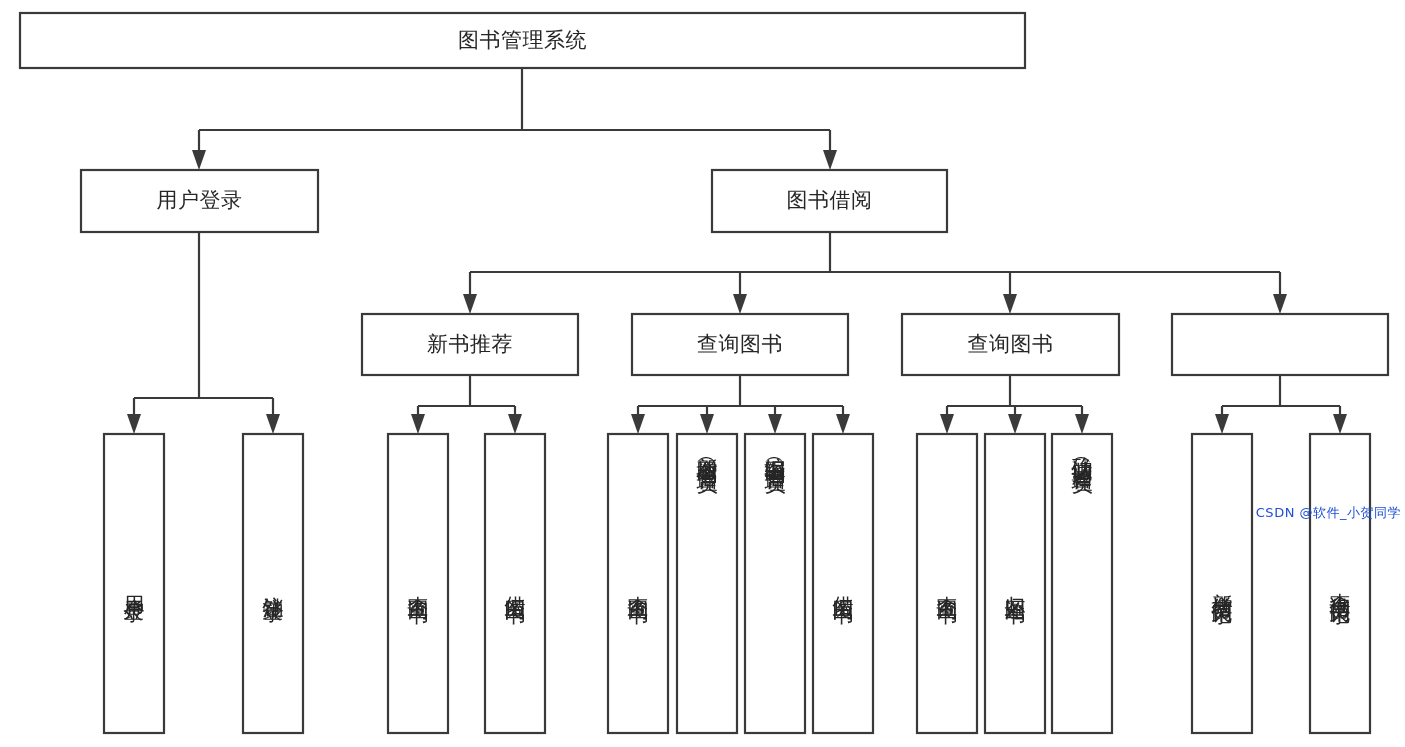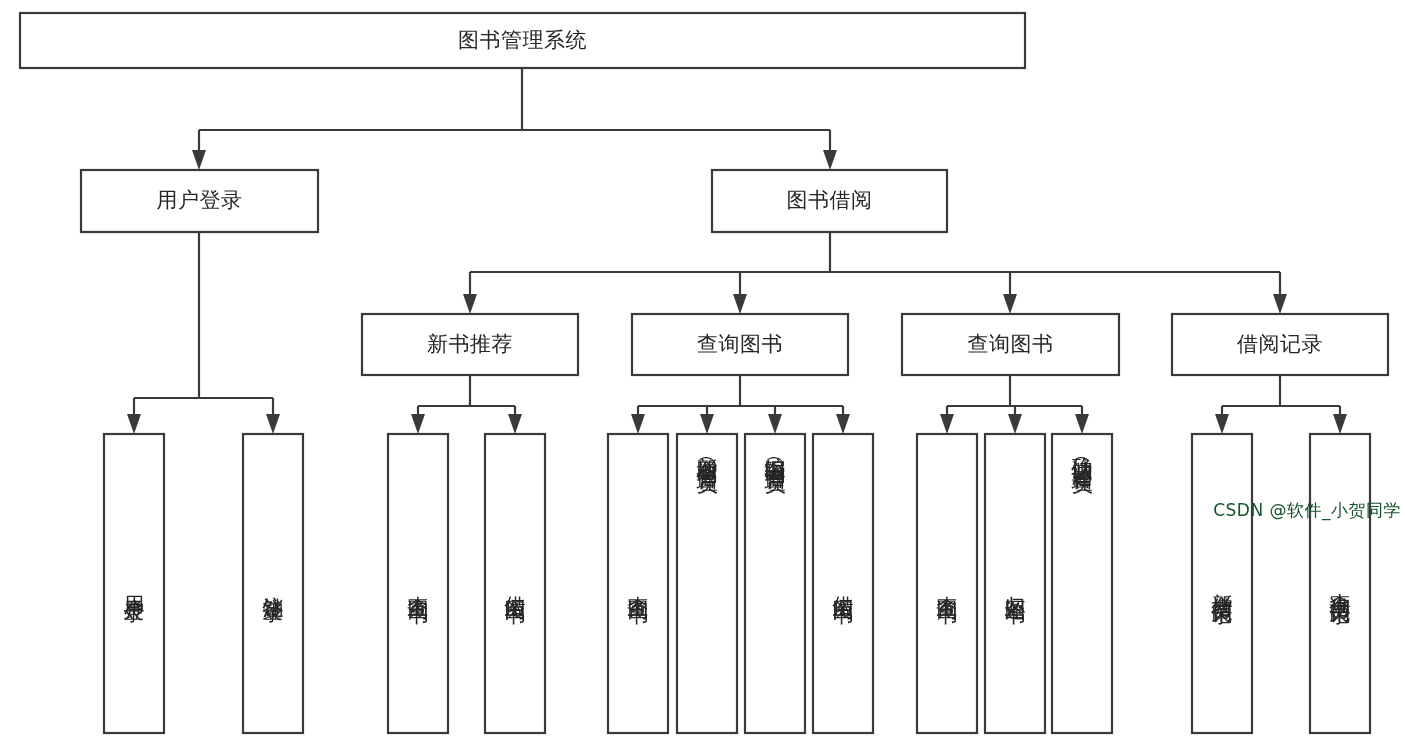--- a/index.html
+++ b/index.html
@@ -67,22 +67,22 @@
     padding-top: 6px;
   }
   .node-label.vertical.mid {
     justify-content: center;
     padding-top: 0;
   }
   #watermark {
     position: absolute;
     right: 10px;
     bottom: 6px;
-    font-size: 17px;
-    color: #14532d;
+    font-size: 13px;
+    color: #1d4ed8;
     letter-spacing: 0.5px;
     white-space: nowrap;
     font-family: "DejaVu Sans", "Liberation Sans", sans-serif;
   }
 </style>
 </head>
 <body>
 
 <div id="diagram-root">
 
@@ -177,21 +177,20 @@
   </svg>
 
   <div class="node-label horizontal" style="left:20px; top:13px; width:1005px; height:55px;">图书管理系统</div>
 
   <div class="node-label horizontal" style="left:81px; top:170px; width:237px; height:62px;">用户登录</div>
   <div class="node-label horizontal" style="left:712px; top:170px; width:235px; height:62px;">图书借阅</div>
 
   <div class="node-label horizontal" style="left:362px; top:314px; width:216px; height:61px;">新书推荐</div>
   <div class="node-label horizontal" style="left:632px; top:314px; width:216px; height:61px;">查询图书</div>
   <div class="node-label horizontal" style="left:902px; top:314px; width:217px; height:61px;">查询图书</div>
-  <div class="node-label horizontal" style="left:1172px; top:314px; width:216px; height:61px;">借阅记录</div>
 
   <div class="node-label vertical mid" style="left:104px; top:434px; width:60px; height:299px;">用户登录</div>
   <div class="node-label vertical mid" style="left:243px; top:434px; width:60px; height:299px;">注销登录</div>
 
   <div class="node-label vertical mid" style="left:388px; top:434px; width:60px; height:299px;">查询图书</div>
   <div class="node-label vertical mid" style="left:485px; top:434px; width:60px; height:299px;">借阅图书</div>
 
   <div class="node-label vertical mid" style="left:608px; top:434px; width:60px; height:299px;">查询图书</div>
   <div class="node-label vertical" style="left:677px; top:434px; width:60px; height:299px;">新增图书（管理员）</div>
   <div class="node-label vertical" style="left:745px; top:434px; width:60px; height:299px;">编辑图书（管理员）</div>

